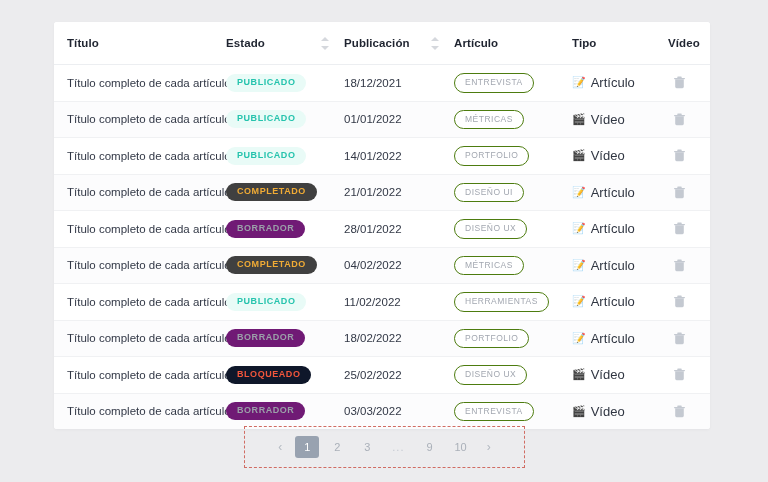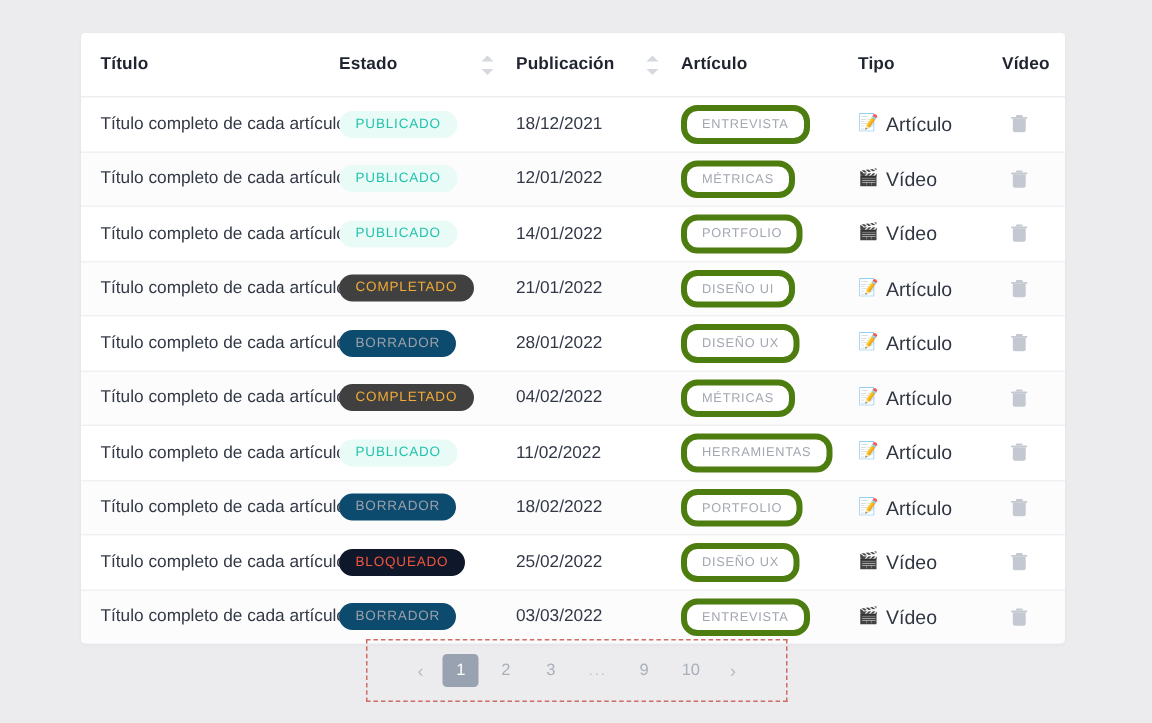--- a/index.html
+++ b/index.html
@@ -117,36 +117,36 @@
     white-space: nowrap;
   }
   td.cell-fecha { color: #323846; white-space: nowrap; }
 
   
   .badge {
     display: inline-block;
     padding: 4px 11px 5px;
     border-radius: 11px;
     font-size: 9px;
-    font-weight: normal;
+    font-weight: bold;
     letter-spacing: 0.55px;
     line-height: 1;
     white-space: nowrap;
   }
   .badge.publicado   { background: #e9fbf7; color: #25c3ad; }
   .badge.completado  { background: #404040; color: #f0ab35; }
-  .badge.borrador    { background: #0c4a6e; color: #9ba0a9; }
+  .badge.borrador    { background: #701a75; color: #9ba0a9; }
   .badge.bloqueado   { background: #0f172a; color: #f2563c; }
 
   
   .pill {
     display: inline-block;
     padding: 4px 10px 5px;
     border-radius: 11px;
-    border: 4px solid #4d7c0f;
+    border: 1px solid #4d7c0f;
     background: #ffffff;
     font-size: 8.5px;
     font-weight: normal;
     letter-spacing: 0.5px;
     line-height: 1;
     color: #a2a7b0;
     white-space: nowrap;
   }
 
   
@@ -300,21 +300,21 @@
                     <rect x="0" y="2" width="11" height="1.2" rx="0.6" fill="#c4c9d1"></rect>
                     <path d="M3.9 0.6h3.2a.6.6 0 0 1 .6.6V2H3.3v-.8a.6.6 0 0 1 .6-.6z" fill="#c4c9d1"></path>
                   </svg>
                 </span>
               </button>
             </td>
           </tr>
           <tr>
             <td class="cell-titulo">Título completo de cada artículo</td>
             <td><span class="badge publicado">PUBLICADO</span></td>
-            <td class="cell-fecha">12/01/2022</td>
+            <td class="cell-fecha">01/01/2022</td>
             <td><span class="pill">MÉTRICAS</span></td>
             <td>
               <div class="tipo">
                 <span class="tipo-icon">🎬</span>
                 <span class="tipo-label">Vídeo</span>
               </div>
             </td>
             <td>
               <button class="trash-btn">
                 <span>

